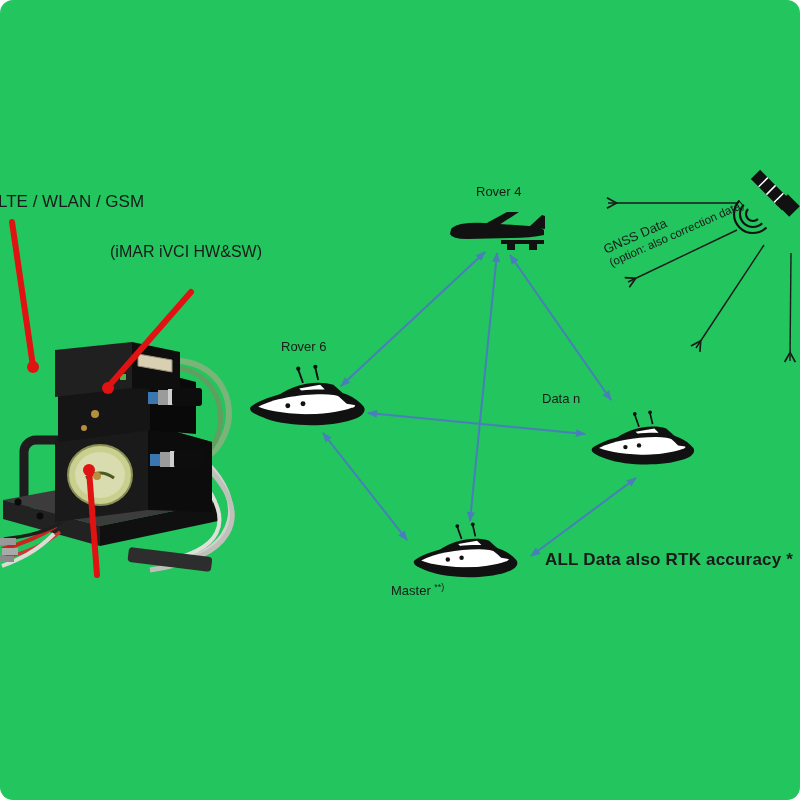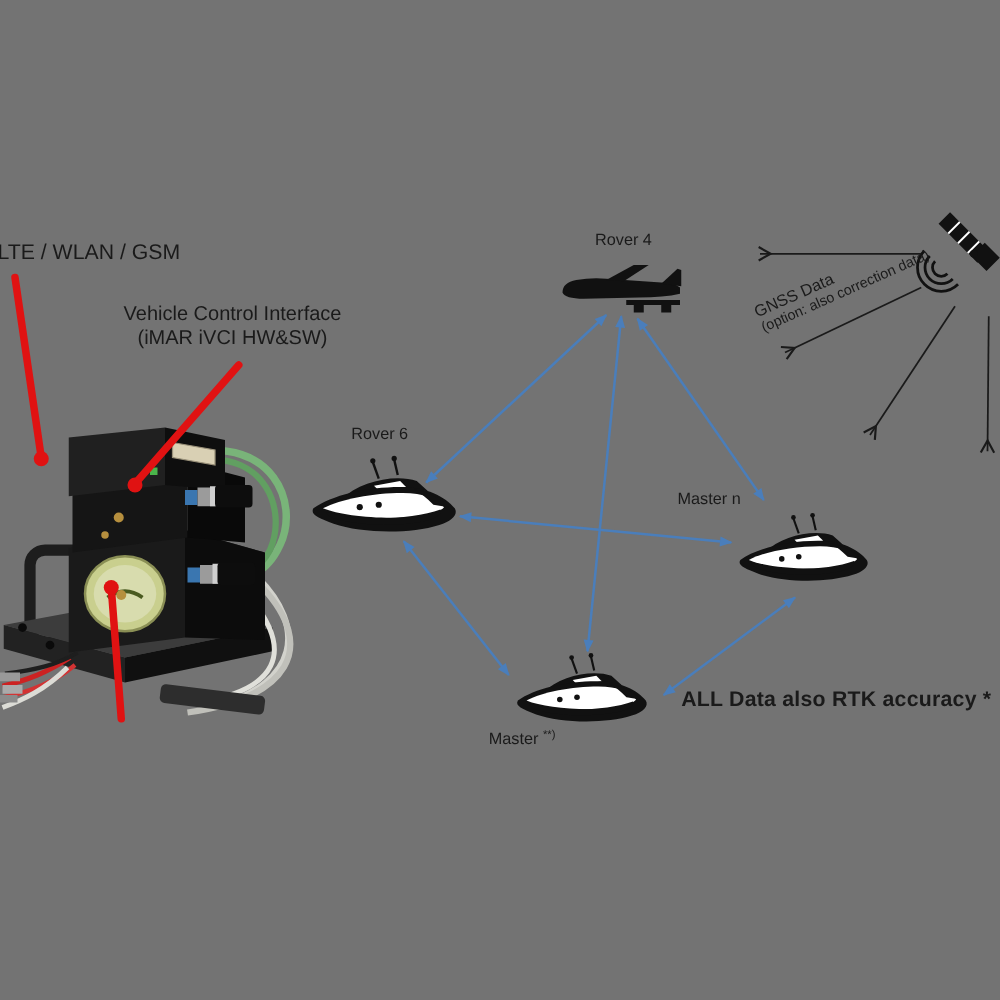--- a/index.html
+++ b/index.html
@@ -1,18 +1,18 @@
 <!DOCTYPE html>
 <html><head>
 <meta charset="utf-8">
 <style>
   html,body{margin:0;padding:0;background:#fff;}
   .canvas{
-    position:relative;width:800px;height:800px;background:#737373;overflow:hidden;
-    font-family:"Liberation Sans",sans-serif;color:#1a1a1a;
+    position:relative;width:800px;height:800px;background:#22c55e;overflow:hidden;
+    font-family:"Liberation Sans",sans-serif;color:#1a1a1a;border-radius:13px;
   }
   .overlay{position:absolute;left:0;top:0;}
   .lbl{position:absolute;white-space:nowrap;line-height:1.15;}
   .lbl-comm{left:-2px;top:192px;font-size:17px;}
   .lbl-vci{left:83px;top:242px;width:206px;text-align:center;font-size:16px;line-height:19px;}
   .lbl-ins{left:4px;top:580px;width:250px;text-align:right;font-size:16px;line-height:19px;}
   .lbl-node{font-size:13px;}
   .lbl-rover1{left:476px;top:185px;}
   .lbl-rover2{left:281px;top:340px;}
   .lbl-rovern{left:542px;top:392px;}
@@ -165,28 +165,27 @@
       <line x1="510" y1="255" x2="611" y2="400" marker-start="url(#mblue)" marker-end="url(#mblue)"></line>
       <line x1="368" y1="413" x2="585" y2="434" marker-start="url(#mblue)" marker-end="url(#mblue)"></line>
       <line x1="323" y1="433" x2="407" y2="540" marker-start="url(#mblue)" marker-end="url(#mblue)"></line>
       <line x1="636" y1="478" x2="531" y2="556" marker-start="url(#mblue)" marker-end="url(#mblue)"></line>
     </g>
   </svg>
 
   <div class="lbl lbl-comm">LTE / WLAN / GSM</div>
 
   <div class="lbl lbl-vci">
-    <div>Vehicle Control Interface</div>
     <div>(iMAR  iVCI  HW&amp;SW)</div>
   </div>
 
 
   <div class="lbl lbl-node lbl-rover1">Rover 4</div>
   <div class="lbl lbl-node lbl-rover2">Rover 6</div>
-  <div class="lbl lbl-node lbl-rovern">Master n</div>
+  <div class="lbl lbl-node lbl-rovern">Data n</div>
 
   <div class="lbl lbl-node lbl-master">
     <span>Master</span>&nbsp;<sup>**)</sup>
   </div>
 
   <div class="lbl lbl-gnss">
     <div>GNSS Data</div>
     <div class="gnss2">(option: also correction data)</div>
   </div>
 

